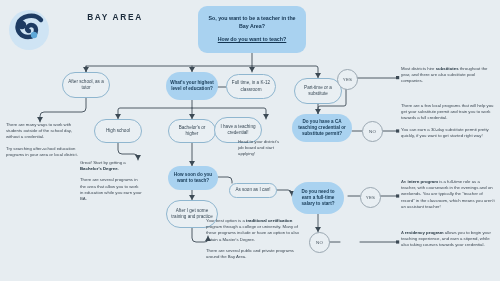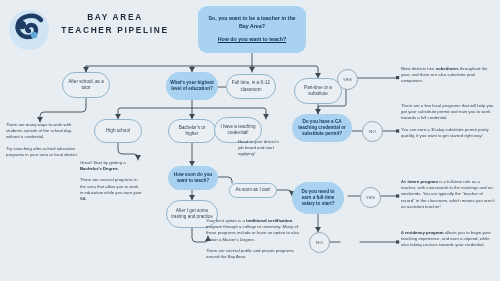--- a/index.html
+++ b/index.html
@@ -139,21 +139,20 @@
 
   <svg class="logo" viewBox="0 0 44 44">
     <circle cx="22" cy="22" r="20" fill="#cfe4f4"></circle>
     <path d="M34 12c-6-7-20-5-23 4-2 7 3 13 10 13 5 0 8-3 8-7 0-3-2-5-5-5-2 0-4 2-4 4 0 1 1 2 2 2" fill="none" stroke="#1d3b63" stroke-width="4.4" stroke-linecap="round"></path>
     <circle cx="15" cy="17" r="4.2" fill="#1d3b63"></circle>
     <circle cx="27" cy="27" r="3.2" fill="#5fa8d8"></circle>
   </svg>
 
   <div class="brand">
     <div>BAY AREA</div>
-    <div>TEACHER PIPELINE</div>
   </div>
 
   <div class="root" style="left:198px;top:6px;width:108px;height:47px;">
     <div class="q1">So, you want to be a teacher in the Bay Area?</div>
     <div class="q2">How do you want to teach?</div>
   </div>
 
   <div class="node outline" style="left:62px;top:72px;width:48px;height:26px;">
     <span class="inner">After school, as a tutor</span>
   </div>

